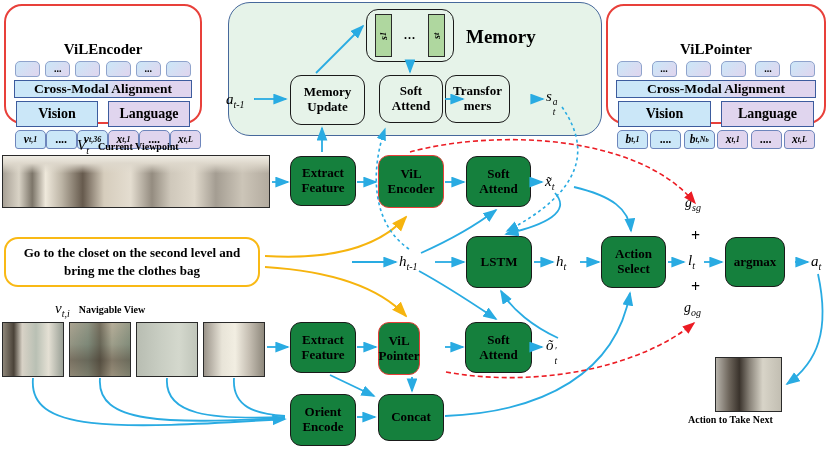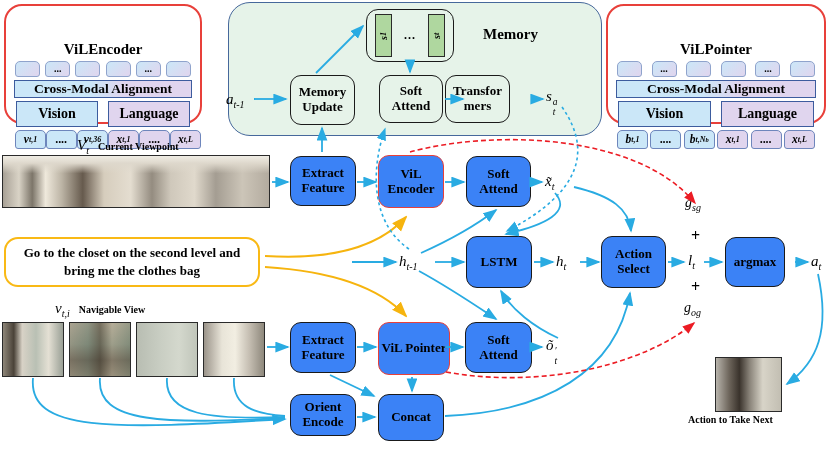--- a/index.html
+++ b/index.html
@@ -5,21 +5,21 @@
   html,body{margin:0;padding:0;background:#fff;}
   .stage{position:relative;width:830px;height:449px;background:#fff;overflow:hidden;
          font-family:"Liberation Serif",serif;}
   
   svg.wires{position:absolute;left:0;top:0;width:830px;height:449px;pointer-events:none;z-index:30;}
   .wb{stroke:var(--arrow-blue,#29ABE2);fill:none;stroke-width:1.8px;}
   .wy{stroke:var(--arrow-yellow,#F6B40E);fill:none;stroke-width:2px;}
   .wr{stroke:var(--arrow-red,#EC1C24);fill:none;stroke-width:1.6px;stroke-dasharray:5 3;}
   .wbd{stroke:var(--arrow-blue,#29ABE2);fill:none;stroke-width:1.6px;stroke-dasharray:3 3;}
   
-  .node{position:absolute;border:1.7px solid #1a1a1a;border-radius:11px;background:#3b82f6;
+  .node{position:absolute;border:1.7px solid #1a1a1a;border-radius:11px;background:#15803d;
         display:flex;align-items:center;justify-content:center;text-align:center;
         font-weight:bold;font-size:13px;line-height:1.12;padding:2px;z-index:10;box-sizing:border-box;}
   .node.red{border-color:var(--panel-red,#E8403A);}
   .node.onpanel{background:transparent;}
   .node.brk{word-break:break-all;padding:2px 5px;}
   
   .vpanel{position:absolute;border:2px solid var(--panel-red,#E8403A);border-radius:18px;background:#fff;
           display:flex;flex-direction:column;padding:3px 6px 5px 6px;box-sizing:border-box;gap:3px;z-index:5;}
   .vp-title{text-align:center;font-weight:bold;font-size:15px;line-height:17px;margin-top:32px;}
   .tok-row{display:flex;justify-content:space-between;align-items:flex-end;padding:0 3px;}
@@ -90,23 +90,23 @@
     <span class="mslot">
         <span>s</span>
         <sub>1</sub>
       </span>
     <span class="mdots">...</span>
     <span class="mslot">
         <span>s</span>
         <sub>t</sub>
       </span>
   </div>
-  <span class="caption" style="position:absolute;left:466px;top:26px;z-index:20;font-size:15px;margin-left:17px;">Memory</span>
-
-  <div class="node onpanel" style="left:290px;top:75px;width:65px;height:50px;">Memory Update</div>
+  <span class="caption" style="position:absolute;left:466px;top:26px;z-index:20;font-size:19px;">Memory</span>
+
+  <div class="node onpanel" style="left:290px;top:75px;width:75px;height:50px;">Memory Update</div>
   <div class="node onpanel" style="left:379px;top:75px;width:64px;height:48px;">Soft Attend</div>
   <div class="node onpanel brk" style="left:445px;top:75px;width:65px;height:48px;">Transformers</div>
 
   <span class="math" style="left:226px;top:91px;"><span>a</span><sub>t-1</sub></span>
   <span class="math" style="left:546px;top:88px;"><span>s</span><span class="stack">
         <sup>a</sup>
         <sub>t</sub>
       </span></span>
 
   <div class="vpanel" style="left:4px;top:4px;width:198px;height:120px;">
@@ -211,28 +211,28 @@
   <div class="caption-row" style="left:55px;top:300px;">
     <span class="math" style="position:static;text-align:center;"><span>v</span><sub>t,i</sub></span>
     <span class="caption">Navigable View</span>
   </div>
   <div class="photo nav1"></div>
   <div class="photo nav2"></div>
   <div class="photo nav3"></div>
   <div class="photo nav4"></div>
 
   <div class="node" style="left:290px;top:322px;width:66px;height:51px;">Extract Feature</div>
-  <div class="node red" style="left:378px;top:322px;width:72px;height:53px;">ViL Pointer</div>
+  <div class="node red" style="left:378px;top:322px;width:42px;height:53px;">ViL Pointer</div>
   <div class="node" style="left:465px;top:322px;width:67px;height:51px;">Soft Attend</div>
   <span class="math" style="left:546px;top:337px;"><span>õ</span><span class="stack">
         <sup>′</sup>
         <sub>t</sub>
       </span></span>
 
-  <div class="node" style="left:290px;top:394px;width:66px;height:42px;">Orient Encode</div>
+  <div class="node" style="left:290px;top:394px;width:66px;height:52px;">Orient Encode</div>
   <div class="node" style="left:378px;top:394px;width:66px;height:47px;">Concat</div>
 
   <div class="photo next"></div>
   <span class="caption" style="position:absolute;left:688px;top:414px;z-index:20;">Action to Take Next</span>
 
   <svg class="wires" viewBox="0 0 830 449">
     <defs>
       <marker id="mB" markerWidth="8" markerHeight="7" refX="7" refY="3" orient="auto">
           <path d="M0,0L8,3L0,6Z" style="fill:var(--arrow-blue,#29ABE2)"></path>
         </marker>

